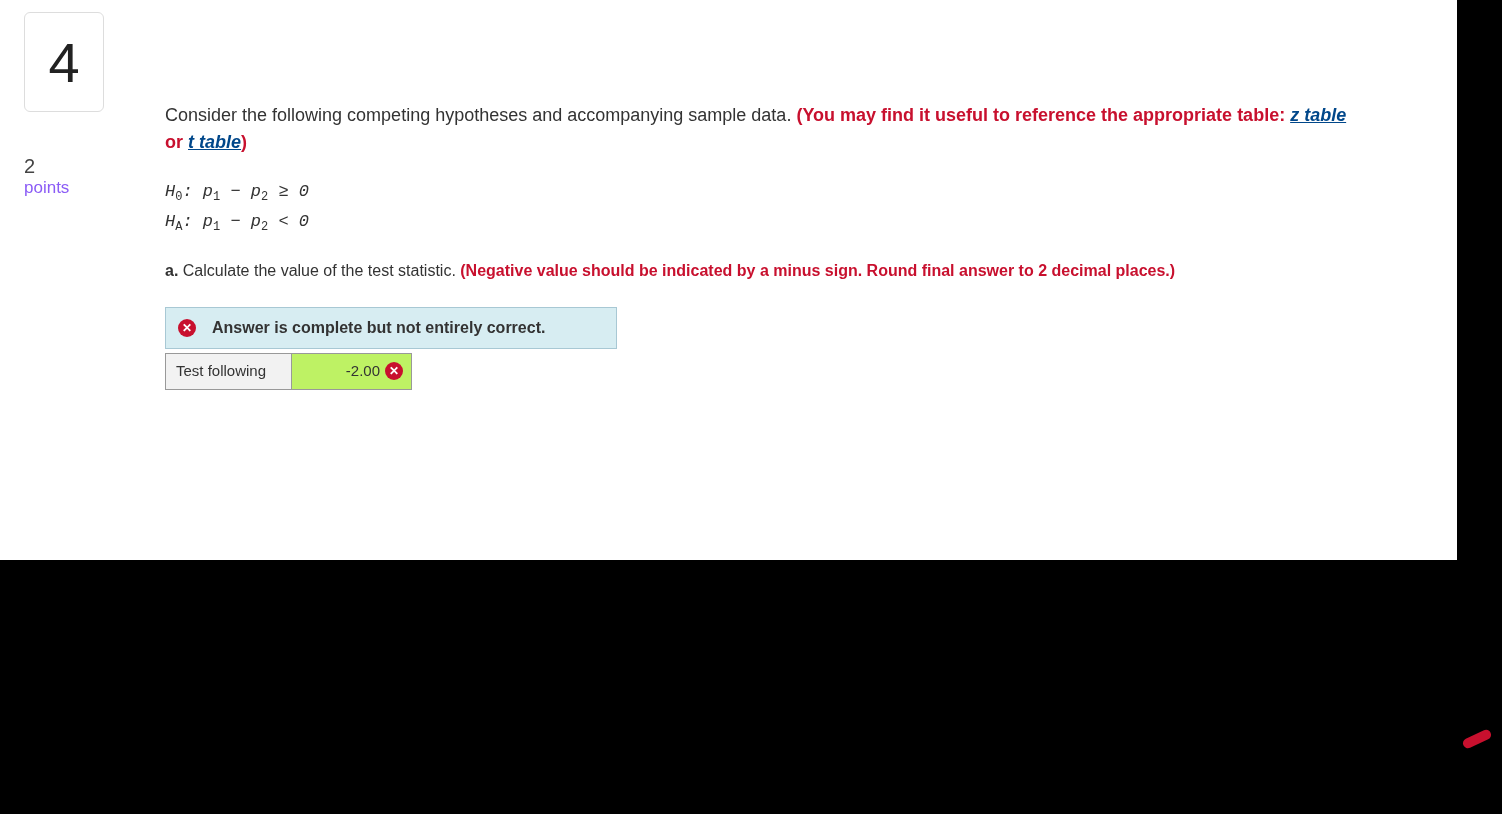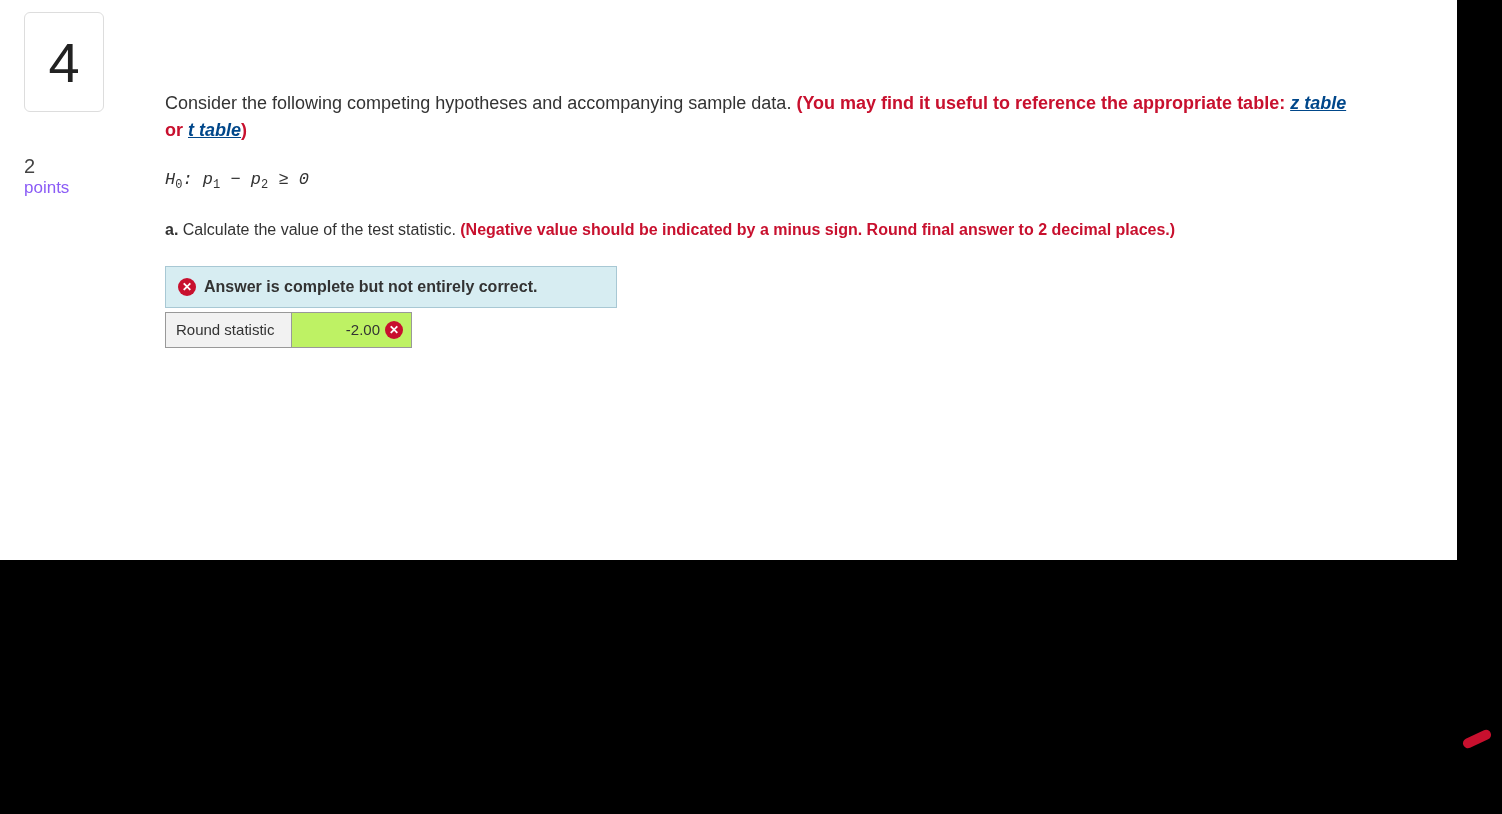--- a/index.html
+++ b/index.html
@@ -44,21 +44,21 @@
       color: #444;
       font-size: 20px;
     }
     .points-label {
       color: #8b5cf6;
       font-size: 17px;
     }
     .content {
       position: absolute;
       left: 165px;
-      top: 90px;
+      top: 102px;
       width: 1200px;
       color: #333;
       font-size: 18px;
       line-height: 1.5;
     }
     .intro-line {
       margin-bottom: 4px;
     }
     .red-bold {
       color: #c8102e;
@@ -107,21 +107,21 @@
     .answer-box {
       margin-top: 24px;
       width: 452px;
     }
     .feedback-bar {
       background: #d7edf2;
       border: 1px solid #a8c8d4;
       padding: 8px 12px;
       display: flex;
       align-items: center;
-      gap: 8px;
+      gap: 16px;
       font-weight: bold;
       font-size: 16px;
       color: #333;
     }
     .x-icon {
       width: 18px;
       height: 18px;
       background: #c8102e;
       border-radius: 50%;
       display: inline-flex;
@@ -187,36 +187,39 @@
 
   <div class="content">
     <div class="intro-line">
       <span>Consider the following competing hypotheses and accompanying sample data. </span><span class="red-bold">(You may find it useful to reference the appropriate table: </span><a class="link red-bold">z table</a><span class="red-bold"> or </span><a class="link red-bold">t table</a><span class="red-bold">)</span>
     </div>
 
     <div class="hypotheses">
       <div class="hyp-line">
         <span>H</span><span class="sub">0</span><span>: p</span><span class="sub">1</span><span> − p</span><span class="sub">2</span><span> ≥ 0</span>
       </div>
+      <div class="hyp-line">
+        <span>H</span><span class="sub">A</span><span>: p</span><span class="sub">1</span><span> − p</span><span class="sub">2</span><span> &lt; 0</span>
+      </div>
     </div>
 
     <div class="data-vals">
     </div>
 
     <div class="part-a">
       <span class="bold">a.</span><span> Calculate the value of the test statistic. </span><span class="red-bold">(Negative value should be indicated by a minus sign. Round final answer to 2 decimal places.)</span>
     </div>
 
     <div class="answer-box">
       <div class="feedback-bar">
         <span class="x-icon"></span>
         <span>Answer is complete but not entirely correct.</span>
       </div>
       <div class="answer-table">
-        <div class="answer-label-cell">Round statistic</div>
+        <div class="answer-label-cell">Test following</div>
         <div class="answer-value-cell">
           <span>-2.00</span>
           <span class="x-icon"></span>
         </div>
       </div>
     </div>
   </div>
 
 </div>
 

